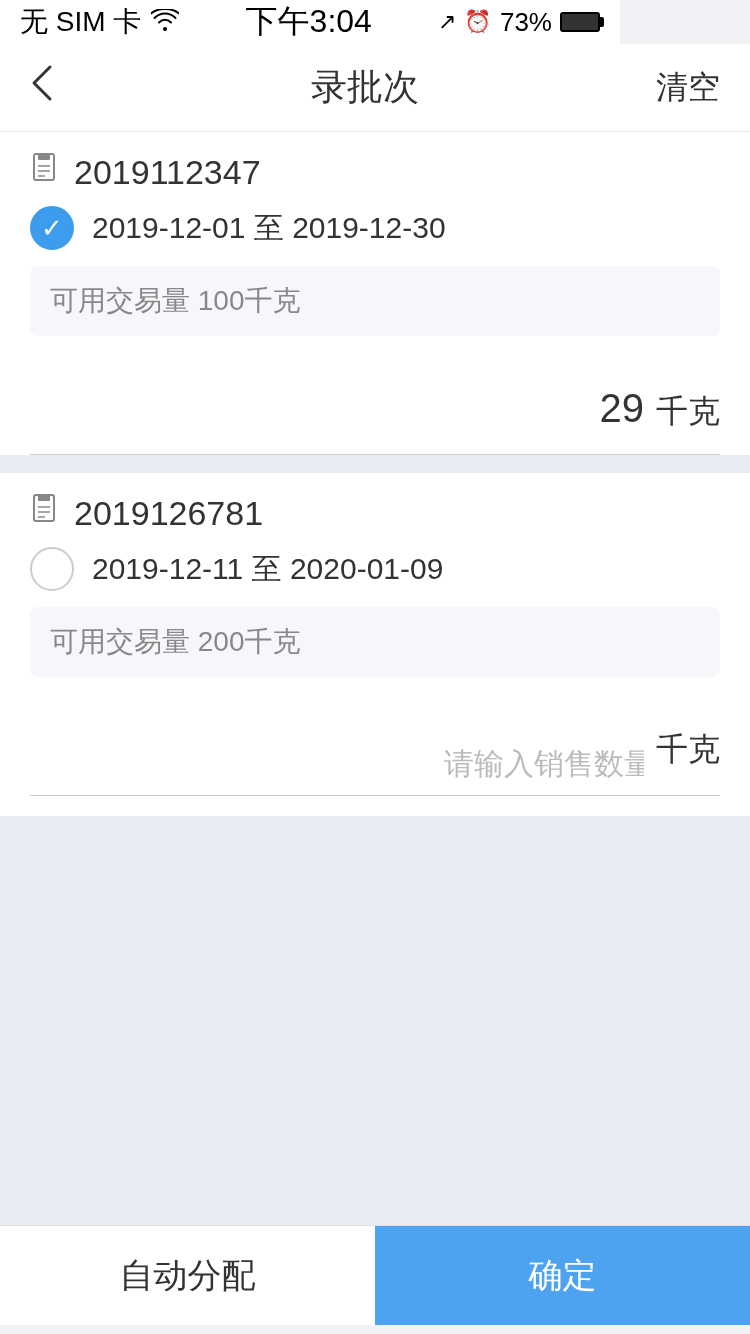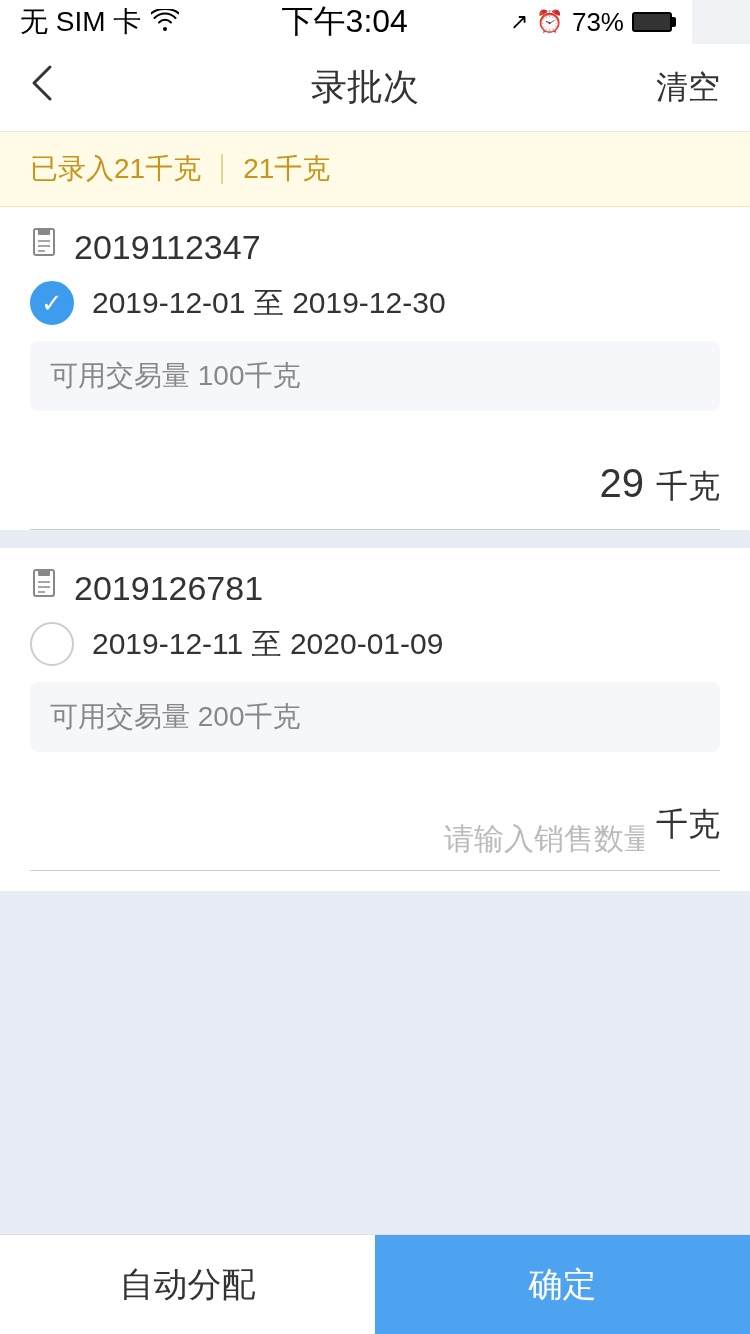--- a/index.html
+++ b/index.html
@@ -8,21 +8,21 @@
       width: 750px;
       min-height: 1334px;
       font-family: -apple-system, "PingFang SC", "Microsoft YaHei", sans-serif;
       background: #f0f2f5;
       position: relative;
       overflow-x: hidden;
     }
 
     
     .status-bar {
-      width: 692px;
+      width: 620px;
       height: 44px;
       background: #fff;
       display: flex;
       align-items: center;
       justify-content: space-between;
       padding: 0 20px;
       font-size: 28px;
     }
     .status-left {
       display: flex;
@@ -225,21 +225,21 @@
     
     .gray-area {
       background: #e8edf5;
       flex: 1;
       min-height: 400px;
     }
 
     
     .bottom-bar {
       position: fixed;
-      bottom: 0;
+      bottom: 9px;
       left: 0;
       width: 750px;
       height: 100px;
       display: flex;
       background: #fff;
       border-top: 1px solid #e0e0e0;
     }
     .btn-auto {
       flex: 1;
       display: flex;
@@ -315,25 +315,20 @@
   <div class="nav-bar">
     <div class="nav-back">
       <svg width="24" height="40" viewBox="0 0 24 40">
         <polyline points="20,4 4,20 20,36" stroke="#333" stroke-width="3" fill="none" stroke-linecap="round" stroke-linejoin="round"></polyline>
       </svg>
     </div>
     <div class="nav-title">录批次</div>
     <div class="nav-action">清空</div>
   </div>
 
-  <div class="info-banner">
-    <span class="info-label">已录入21千克</span>
-    <div class="info-divider"></div>
-    <span class="info-value">21千克</span>
-  </div>
 
   <div class="main-content">
 
     <div class="content-area">
       <div class="batch-item">
         <div class="batch-header">
           <span class="batch-icon">
             <svg width="32" height="32" viewBox="0 0 32 32" fill="none">
               <rect x="4" y="2" width="20" height="26" rx="2" stroke="#888" stroke-width="2" fill="none"></rect>
               <rect x="8" y="2" width="12" height="6" rx="1" fill="#888"></rect>

